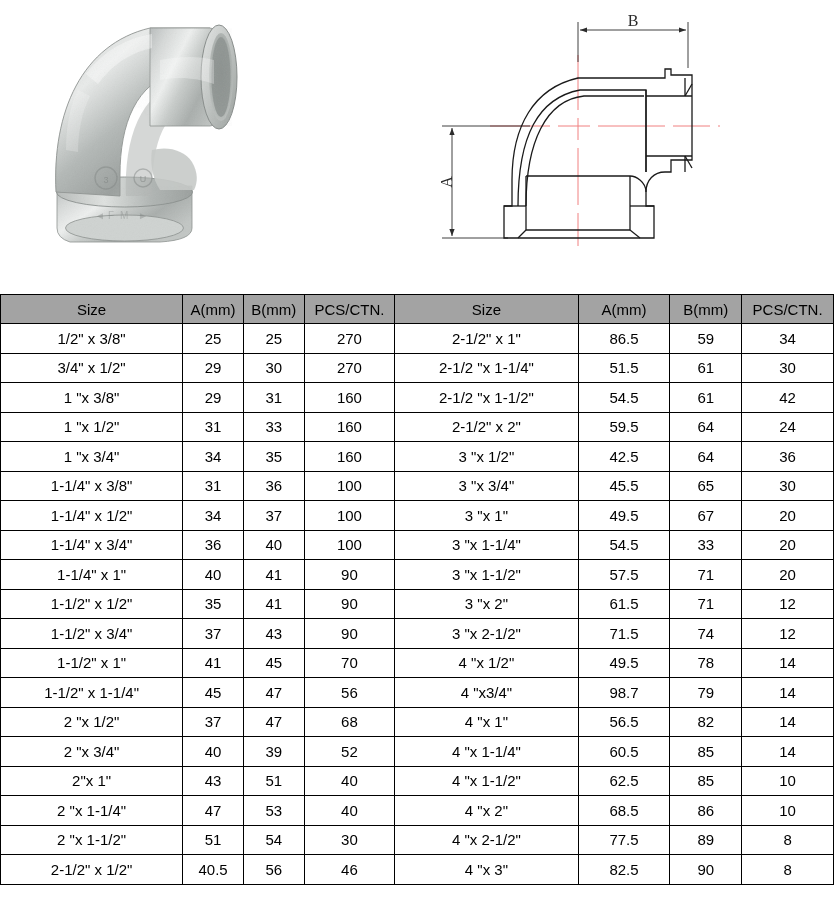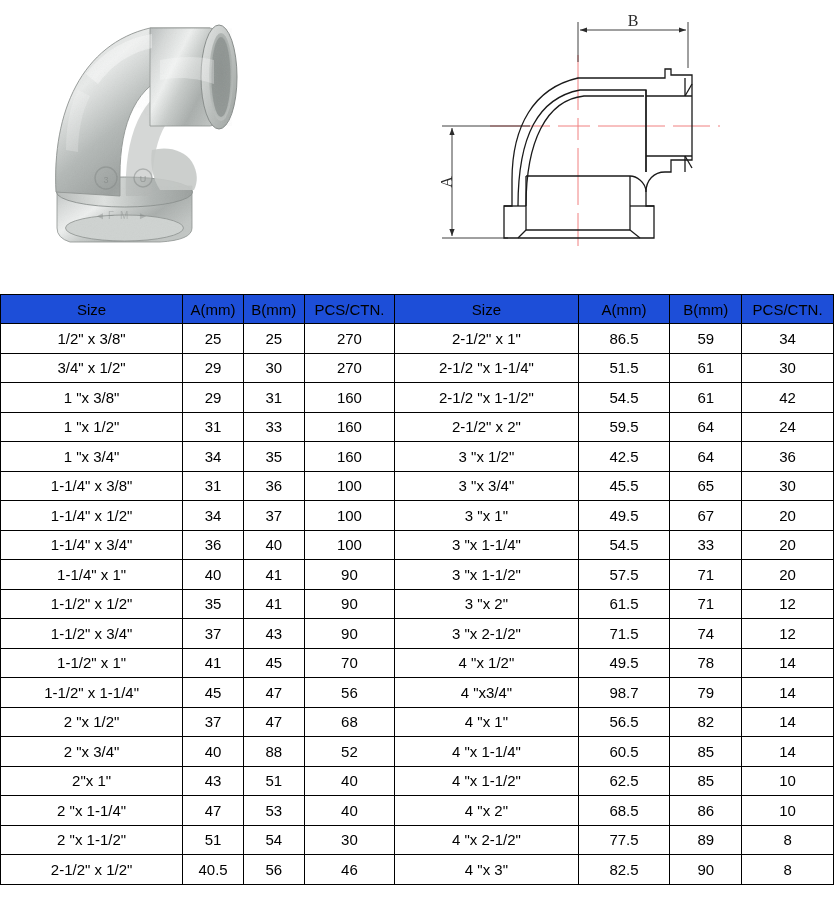--- a/index.html
+++ b/index.html
@@ -79,21 +79,21 @@
     border-bottom: 1px solid #000 !important;
   }
 
   .col-head {
     height: 28px;
     text-align: center;
     vertical-align: middle;
     font-size: 15px;
     font-weight: normal;
     color: #000;
-    background: #1d4ed8;
+    background: #a3a3a3;
   }
 
   .data-cell {
     height: 28.5px;
     text-align: center;
     vertical-align: middle;
     font-size: 15px;
     color: #000;
     background: #ffffff;
     white-space: nowrap;
@@ -452,21 +452,21 @@
         <td class="data-cell">47</td>
         <td class="data-cell">68</td>
         <td class="data-cell">4 "x 1"</td>
         <td class="data-cell">56.5</td>
         <td class="data-cell">82</td>
         <td class="data-cell">14</td>
       </tr>
       <tr>
         <td class="data-cell">2 "x 3/4"</td>
         <td class="data-cell">40</td>
-        <td class="data-cell">88</td>
+        <td class="data-cell">39</td>
         <td class="data-cell">52</td>
         <td class="data-cell">4 "x 1-1/4"</td>
         <td class="data-cell">60.5</td>
         <td class="data-cell">85</td>
         <td class="data-cell">14</td>
       </tr>
       <tr>
         <td class="data-cell">2"x 1"</td>
         <td class="data-cell">43</td>
         <td class="data-cell">51</td>

